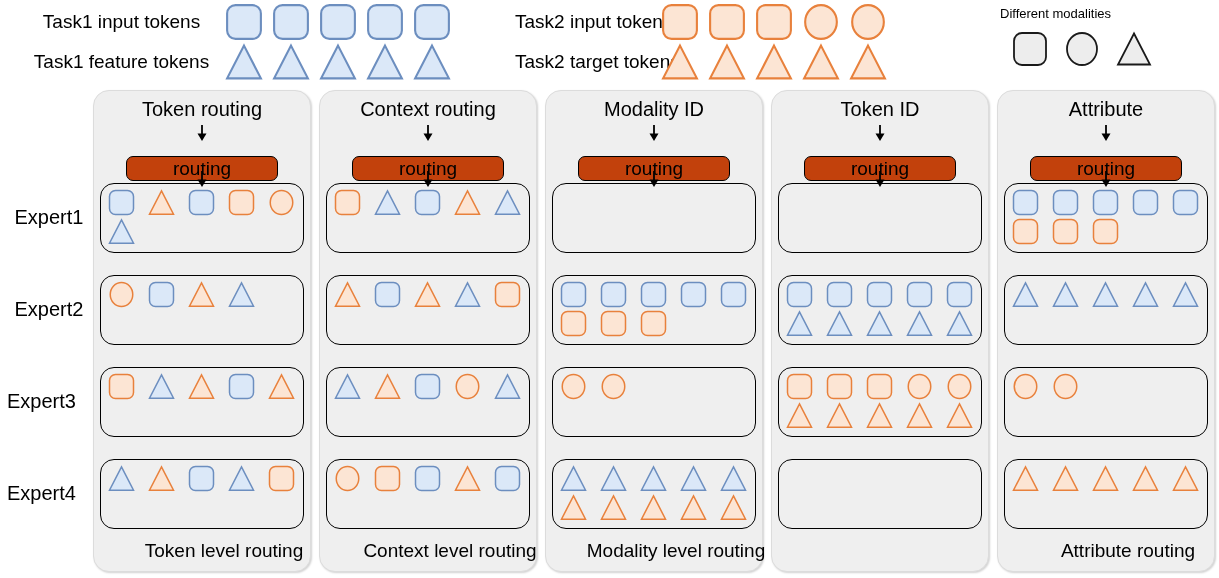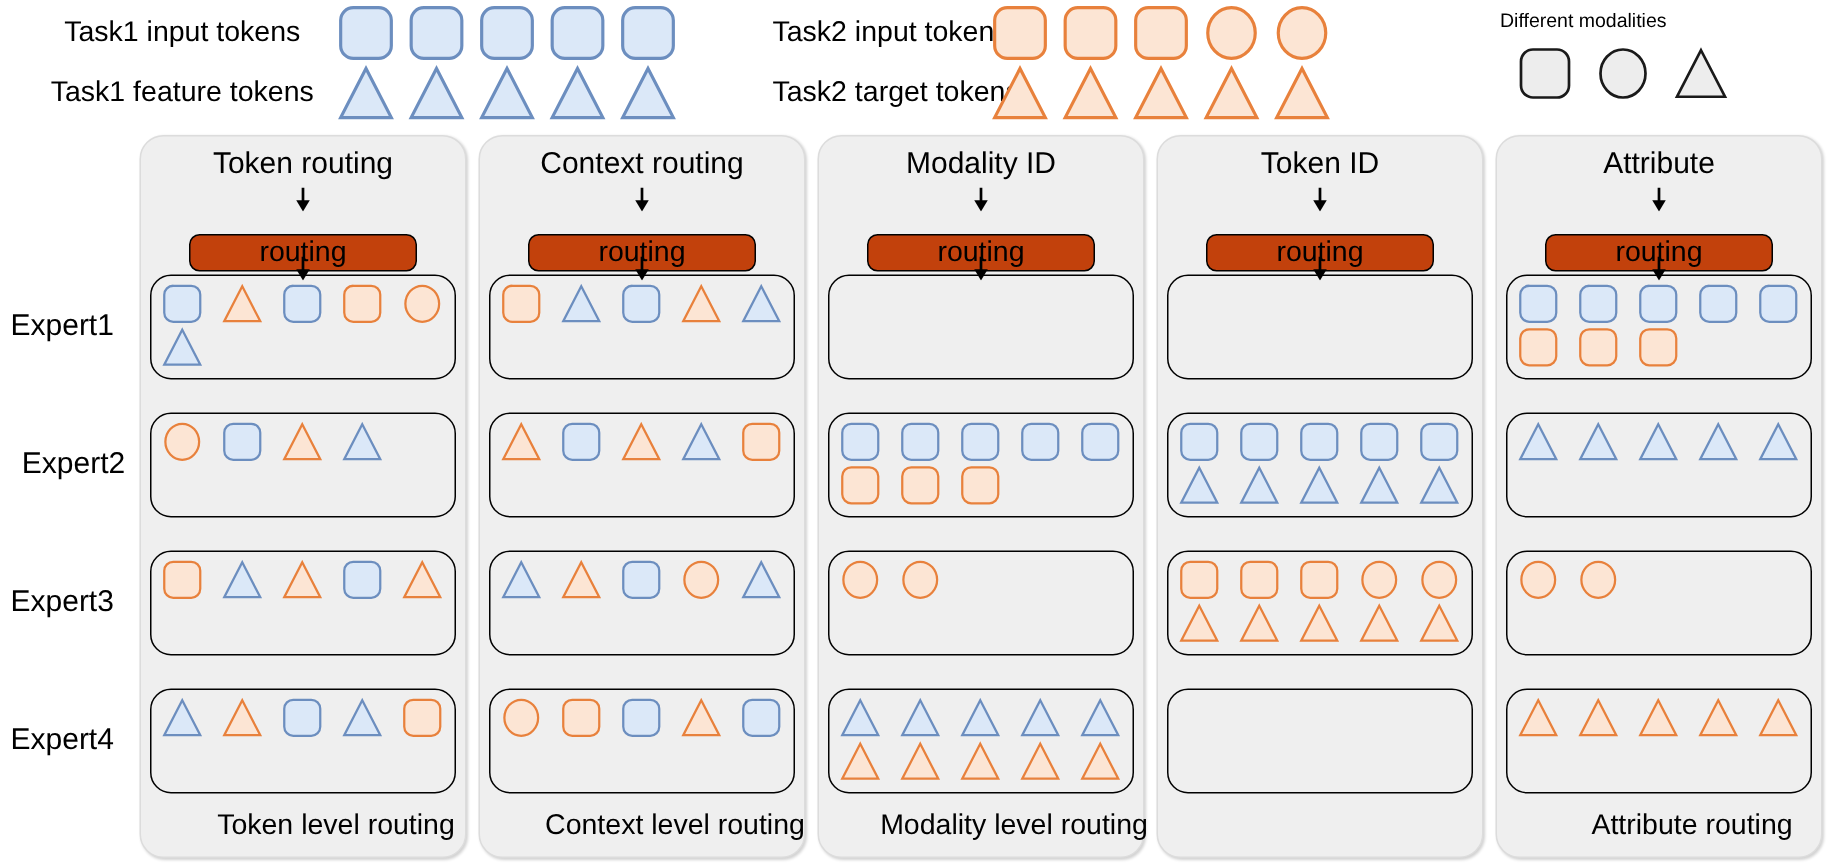--- a/index.html
+++ b/index.html
@@ -125,21 +125,21 @@
       <svg viewBox="0 0 36 36" width="36" height="36" class="shape">
         <ellipse cx="18" cy="18" rx="15" ry="16" fill="#ededed" stroke="#1a1a1a" stroke-width="1.8"></ellipse>
       </svg>
       <svg viewBox="0 0 36 36" width="36" height="36" class="shape">
         <polygon points="18,2.5 34,33.5 2,33.5" fill="#ededed" stroke="#1a1a1a" stroke-width="1.8"></polygon>
       </svg>
     </div>
 </div>
 
 <div id="expert-labels">
-    <div class="expert-label" style="top: 205px;">Expert1</div>
+    <div class="expert-label" style="top: 205px; text-align: center;">Expert1</div>
     <div class="expert-label" style="top: 297px; text-align: center;">Expert2</div>
     <div class="expert-label" style="top: 389px;">Expert3</div>
     <div class="expert-label" style="top: 481px;">Expert4</div>
   </div>
 
 <div id="columns">
     <div class="column">
       <div class="col-title">Token routing</div>
       <div class="arrow a1"><svg viewBox="0 0 12 16" width="12" height="16">
           <line x1="6" y1="0" x2="6" y2="9.5" stroke="#000" stroke-width="1.8"></line>

